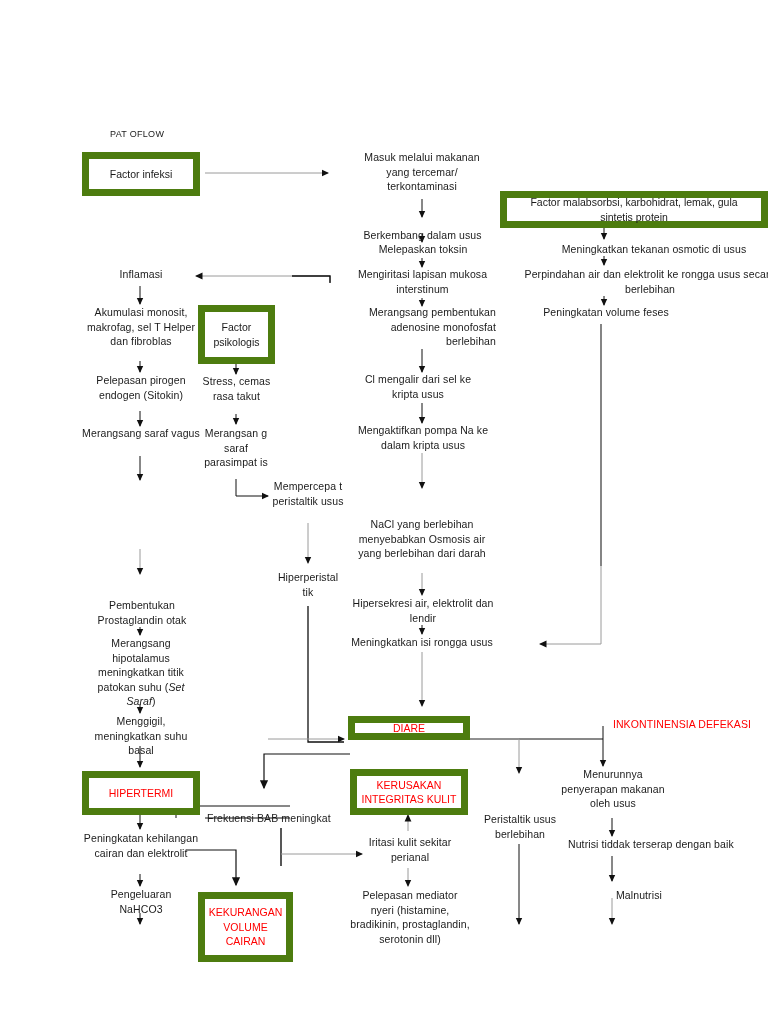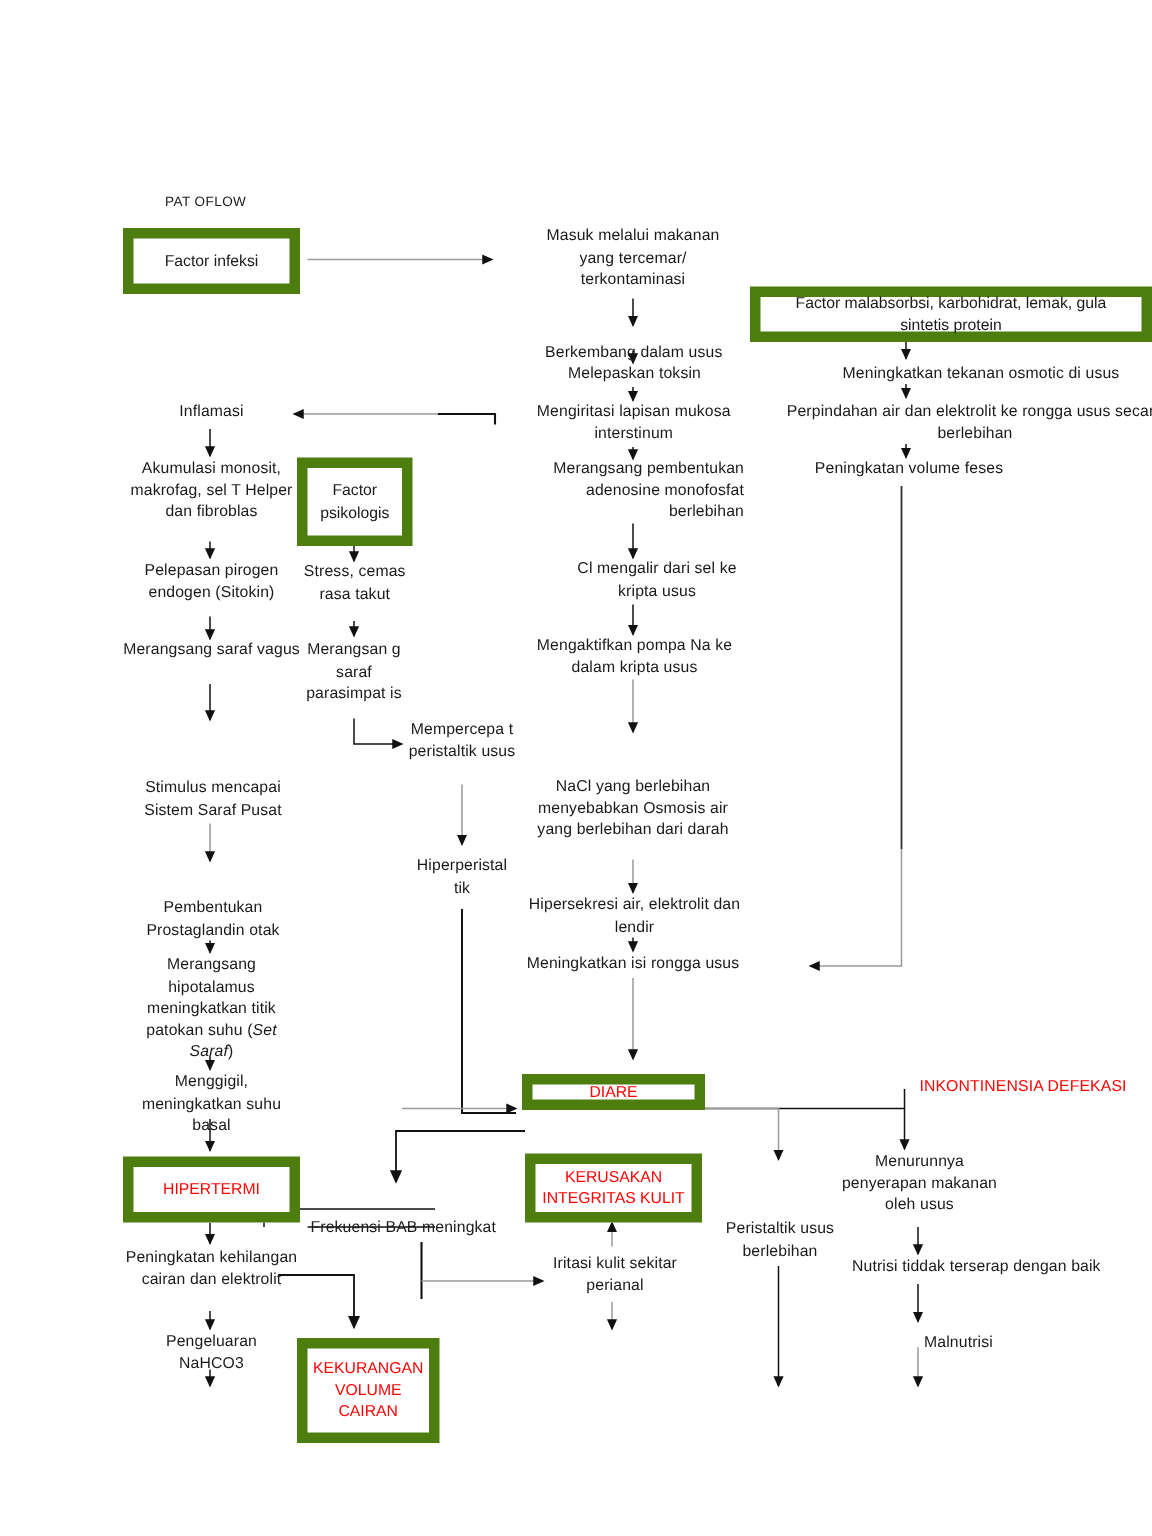--- a/index.html
+++ b/index.html
@@ -178,21 +178,21 @@
   <div class="node" style="left:352px; top:114px; width:140px;">Masuk melalui makanan yang tercemar/ terkontaminasi</div>
 
   <div class="node" style="left:350px; top:192px; width:145px;">Berkembang dalam usus</div>
 
   <div class="node" style="left:358px; top:206px; width:130px;">Melepaskan toksin</div>
 
   <div class="node" style="left:356px; top:231px; width:133px;">Mengiritasi lapisan mukosa interstinum</div>
 
   <div class="node" style="left:348px; top:269px; width:148px;text-align:right;">Merangsang pembentukan adenosine monofosfat berlebihan</div>
 
-  <div class="node" style="left:372px; top:336px; width:132px;">Cl mengalir dari sel ke kripta usus</div>
+  <div class="node" style="left:352px; top:336px; width:132px;">Cl mengalir dari sel ke kripta usus</div>
 
   <div class="node" style="left:352px; top:387px; width:142px;">Mengaktifkan pompa Na ke dalam kripta usus</div>
 
   <div class="node" style="left:352px; top:481px; width:140px;">NaCl yang berlebihan menyebabkan Osmosis air yang berlebihan dari darah</div>
 
   <div class="node" style="left:352px; top:560px; width:142px;">Hipersekresi air, elektrolit dan lendir</div>
 
   <div class="node" style="left:348px; top:599px; width:148px;">Meningkatkan isi rongga usus</div>
 
   <div class="node" style="left:540px; top:206px; width:228px;">Meningkatkan tekanan osmotic di usus</div>
@@ -202,21 +202,20 @@
   <div class="node" style="left:530px; top:269px; width:152px;">Peningkatan volume feses</div>
 
   <div class="node" style="left:100px; top:231px; width:82px;">Inflamasi</div>
 
   <div class="node" style="left:84px; top:269px; width:114px;">Akumulasi monosit, makrofag, sel T Helper dan fibroblas</div>
 
   <div class="node" style="left:82px; top:337px; width:118px;">Pelepasan pirogen endogen (Sitokin)</div>
 
   <div class="node" style="left:82px; top:390px; width:118px;">Merangsang saraf vagus</div>
 
-  <div class="node" style="left:86px; top:482px; width:112px;">Stimulus mencapai Sistem Saraf Pusat</div>
 
   <div class="node" style="left:86px; top:562px; width:112px;">Pembentukan Prostaglandin otak</div>
 
   <div class="node" style="left:82px; top:600px; width:118px;"><span>Merangsang hipotalamus meningkatkan titik patokan suhu (</span><span class="ital">Set Saraf</span><span>)</span></div>
 
   <div class="node" style="left:82px; top:678px; width:118px;">Menggigil, meningkatkan suhu basal</div>
 
   <div class="node" style="left:82px; top:795px; width:118px;">Peningkatan kehilangan cairan dan elektrolit</div>
 
   <div class="node" style="left:88px; top:851px; width:106px;">Pengeluaran NaHCO3</div>
@@ -226,20 +225,21 @@
   <div class="node" style="left:202px; top:390px; width:68px;">Merangsan g saraf parasimpat is</div>
 
   <div class="node" style="left:272px; top:443px; width:72px;">Mempercepa t peristaltik usus</div>
 
   <div class="node" style="left:272px; top:534px; width:72px;">Hiperperistal tik</div>
 
   <div class="node" style="left:207px; top:775px; width:156px; text-align:left;">Frekuensi BAB meningkat</div>
 
   <div class="node" style="left:352px; top:799px; width:116px;">Iritasi kulit sekitar perianal</div>
 
+  <div class="node" style="left:350px; top:852px; width:120px;">Pelepasan mediator nyeri (histamine, bradikinin, prostaglandin, serotonin dll)</div>
 
   <div class="node" style="left:474px; top:776px; width:92px;">Peristaltik usus berlebihan</div>
 
   <div class="node redtext" style="left:596px; top:681px; width:172px;">INKONTINENSIA DEFEKASI</div>
 
   <div class="node" style="left:558px; top:731px; width:110px;">Menurunnya penyerapan makanan oleh usus</div>
 
   <div class="node" style="left:568px; top:801px; width:200px; text-align:left;">Nutrisi tiddak terserap dengan baik</div>
 
   <div class="node" style="left:616px; top:852px; width:90px; text-align:left;">Malnutrisi</div>

